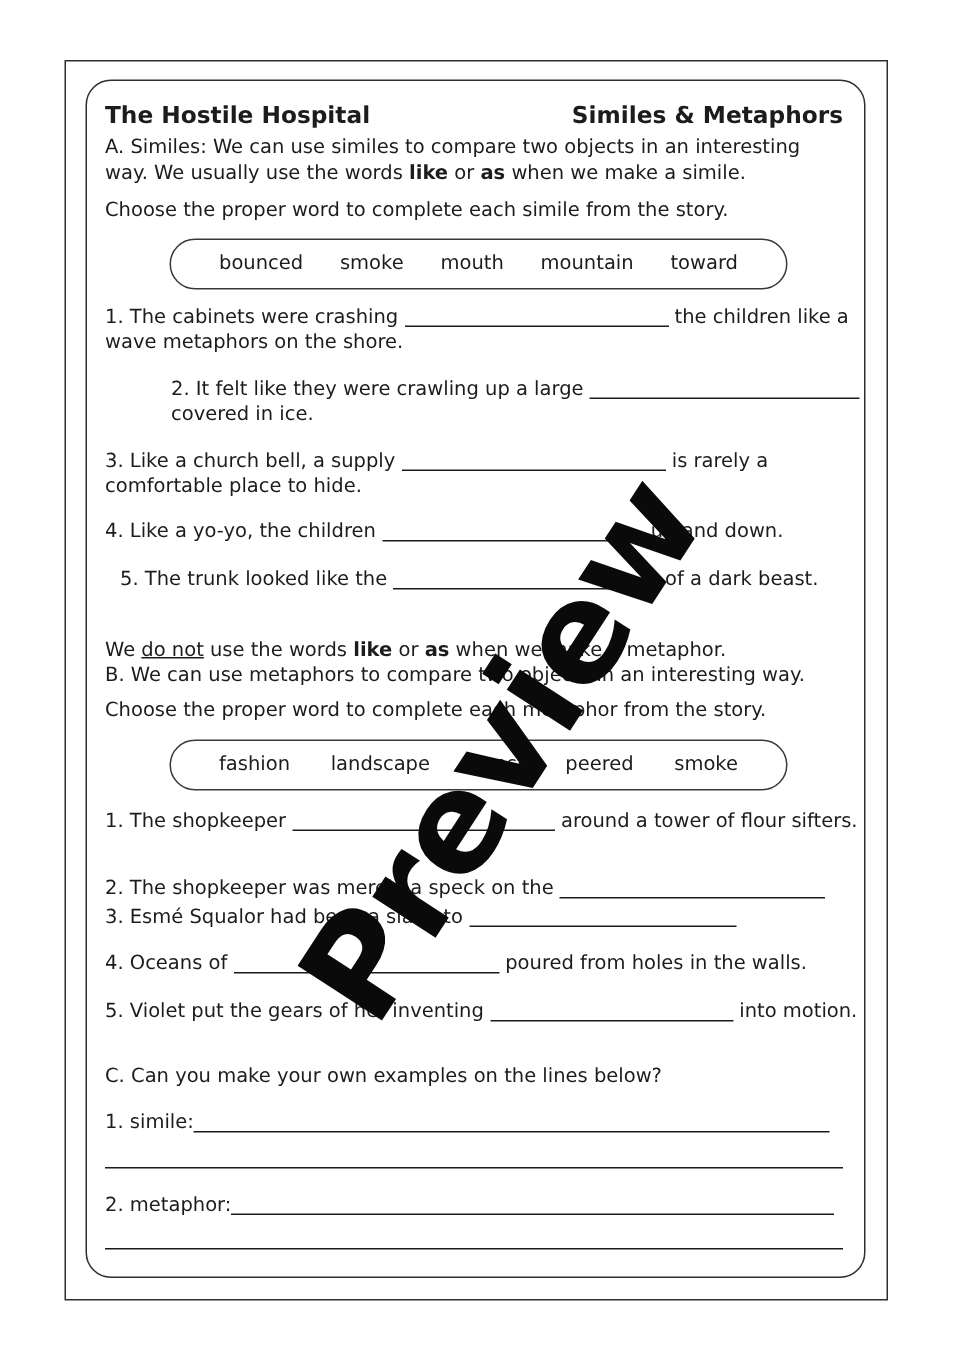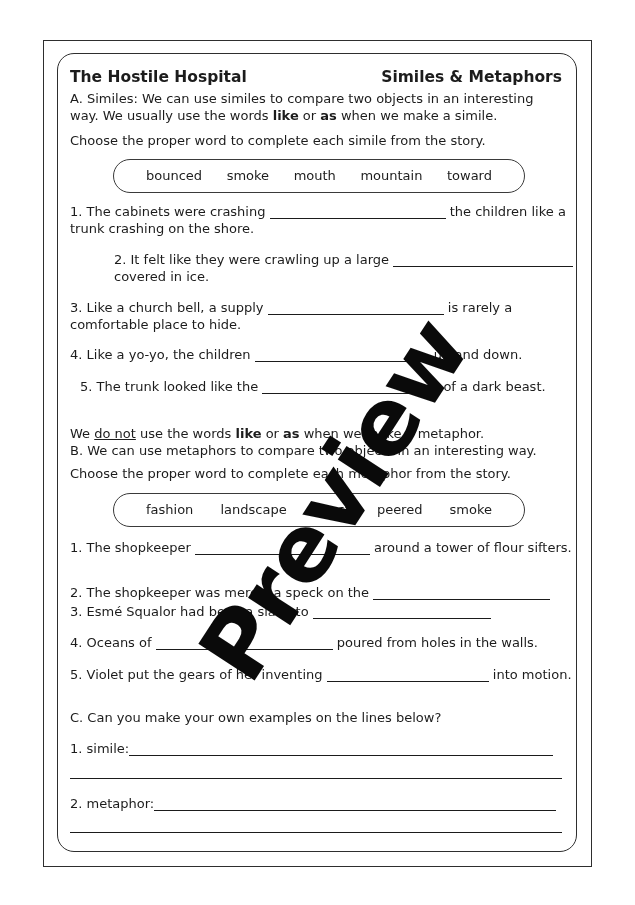--- a/index.html
+++ b/index.html
@@ -63,21 +63,21 @@
 <div class="word-bank" style="top:159px;">
   <span>bounced</span>
   <span>smoke</span>
   <span>mouth</span>
   <span>mountain</span>
   <span>toward</span>
 </div>
 
 <div class="blk" style="top:204px;">
     <div class="tl"><span>1. The cabinets were crashing </span><span class="blank" style="width: 176px;"></span><span> the children like a</span></div>
-    <div class="tl"><span>trunk crashing on the shore.</span></div>
+    <div class="tl"><span>wave metaphors on the shore.</span></div>
   </div>
 <div class="blk" style="top:252px;margin-left:44px;">
     <div class="tl"><span>2. It felt like they were crawling up a large </span><span class="blank" style="width: 180px;"></span></div>
     <div class="tl"><span>covered in ice.</span></div>
   </div>
 <div class="blk" style="top:300px;">
     <div class="tl"><span>3. Like a church bell, a supply </span><span class="blank" style="width: 176px;"></span><span> is rarely a</span></div>
     <div class="tl"><span>comfortable place to hide.</span></div>
   </div>
 <div class="blk" style="top:347px;">

